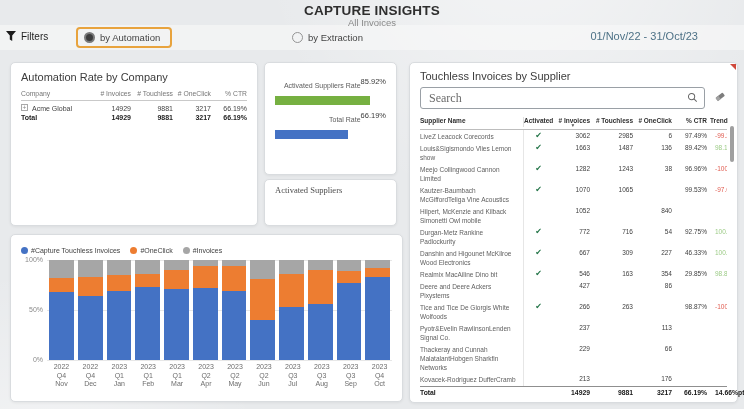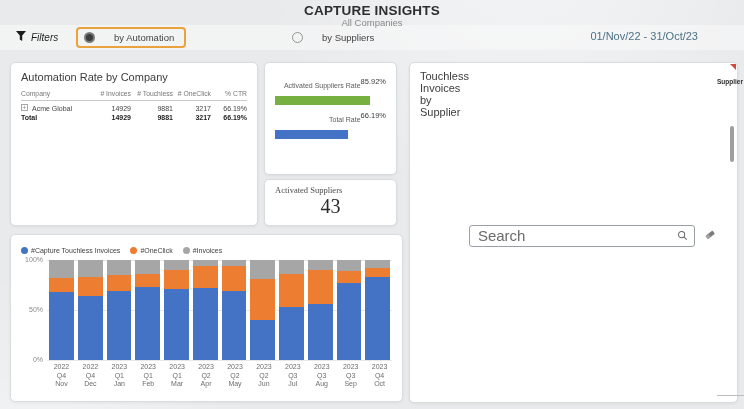--- a/index.html
+++ b/index.html
@@ -12,22 +12,22 @@
       radial-gradient(55% 95% at 6% 118%, rgba(255,255,255,.55), rgba(255,255,255,0) 55%),
       #e8eaec;
     overflow: hidden;
     color:#333;
   }
   .band { position:absolute; left:0; top:25px; width:744px; height:25px; background:rgba(250,250,250,.55); }
 
   .page-title { position:absolute; top:3px; left:0; width:744px; text-align:center; font-size:13.5px; font-weight:bold; color:#2e2e2e; letter-spacing:.2px; }
   .page-subtitle { position:absolute; top:17px; left:0; width:744px; text-align:center; font-size:9.5px; color:#8a8a8a; }
 
-  .filters { position:absolute; left:16px; top:31px; display:flex; align-items:center; gap:5px; font-size:10px; color:#1f1f1f; cursor:pointer;font-style:italic; }
-  .radio-opt { position:absolute; display:flex; align-items:center; gap:19px; font-size:9.5px; color:#444; cursor:pointer; }
+  .filters { position:absolute; left:6px; top:31px; display:flex; align-items:flex-start; gap:5px; font-size:10px; color:#1f1f1f; cursor:pointer; }
+  .radio-opt { position:absolute; display:flex; align-items:center; gap:5px; font-size:9.5px; color:#444; cursor:pointer; }
   .opt-automation { left:76px; top:27px; border:2.5px solid #E8A33D; border-radius:4px; padding:3px 10px 3px 6px; }
   .opt-extraction { left:292px; top:32px; }
   .rdot { width:11px; height:11px; border-radius:50%; }
   .rdot.sel { background:#3d3d3d; border:2px solid #7a7a7a; }
   .rdot.unsel { background:transparent; border:1.5px solid #949494; }
   .date-range { position:absolute; right:46px; top:30px; font-size:11px; color:#4d7186; }
 
   .panel { position:absolute; background:#fff; border:1px solid #d9dcdf; border-radius:5px; box-shadow:0 1px 3px rgba(0,0,0,.06); }
   .ptitle { font-size:11px; color:#3c3c3c; }
 
@@ -64,25 +64,25 @@
   .chart-wrap { position:relative; margin-top:6px; margin-left:26px; height:100px; }
   .gridline { position:absolute; left:0; right:0; height:1px; background:#e7e7e7; }
   .ytick { position:absolute; left:-28px; width:24px; text-align:right; font-size:7px; color:#8a8a8a; }
   #bars { position:absolute; left:2px; right:2px; top:0; bottom:0; display:flex; gap:4px; align-items:flex-end; }
   .barcol { flex:1; height:100%; display:flex; flex-direction:column; cursor:pointer; }
   .seg { width:100%; }
   #xlabels { display:flex; gap:4px; margin-left:28px; margin-top:3px; }
   .xlab { flex:1; text-align:center; font-size:7px; color:#6d6d6d; line-height:8.5px; display:flex; flex-direction:column; }
 
   
-  #panel-suppliers { left:409px; top:62px; width:329px; height:341px; padding:7px 10px 6px; display:flex; flex-direction:row; }
+  #panel-suppliers { left:409px; top:62px; width:329px; height:341px; padding:7px 10px 6px; display:flex; flex-direction:column; }
   .corner-flag { position:absolute; top:1px; right:1px; width:0; height:0; border-top:6px solid #d04a3d; border-left:6px solid transparent; }
   .search-row { display:flex; align-items:center; gap:8px; margin-top:5px; }
   .search-box { flex:1; display:flex; align-items:center; border:1px solid #9aa0a6; border-radius:3px; height:22px; padding:0 6px 0 8px; background:#fff; }
-  .search-box input { flex:1; border:none; outline:none; font-size:15px; color:#333; font-family:Liberation Sans, sans-serif; background:transparent; }
+  .search-box input { flex:1; border:none; outline:none; font-size:12px; color:#333; font-family:Liberation Serif, serif; background:transparent; }
   .search-box input::placeholder { color:#6b6b6b; }
   .sgrid { display:grid; grid-template-columns: 100px 30px 34px 40px 36px 32px 1fr; column-gap:3px; }
   #sheader { margin-top:8px; padding-bottom:2px; border-bottom:1px solid #bdbdbd; font-size:6.5px; font-weight:bold; color:#2f2f2f; }
   .shc { position:relative; }
   .shc.c1 { text-align:center; border-left:1px solid #e0e0e0; }
   .shc.c2,.shc.c3,.shc.c4,.shc.c5 { text-align:right; }
   .sort { font-size:5.5px; color:#555; line-height:3px; text-align:center; }
   #srows { flex:1; overflow:hidden; }
   .srow { font-size:6.5px; color:#3f3f3f; cursor:pointer; }
   .sc { padding:1.5px 0; }
@@ -95,38 +95,38 @@
   .tgreen { color:#9CCB86; }
   .stotal { border-top:1px solid #8f8f8f; font-size:6.8px; font-weight:bold; color:#161616; padding-top:2px; }
   .scrollbar { position:absolute; right:3px; top:63px; width:4px; height:36px; border-radius:2px; background:#9f9f9f; cursor:pointer; }
 </style>
 </head>
 <body>
 
 <div class="band"></div>
 
 <div class="page-title">CAPTURE INSIGHTS</div>
-<div class="page-subtitle">All Companies</div>
+<div class="page-subtitle">All Invoices</div>
 
 <div class="filters">
   <span>
     <svg width="10" height="11" viewBox="0 0 10 11">
         <path d="M0 0h10L6.2 4.6V10L3.8 8.4V4.6Z" fill="#1c1c1c"></path>
       </svg>
   </span>
   <span>Filters</span>
 </div>
 
 <div class="radio-opt opt-automation">
   <span class="rdot sel"></span>
   <span>by Automation</span>
 </div>
 <div class="radio-opt opt-extraction">
   <span class="rdot unsel"></span>
-  <span>by Suppliers</span>
+  <span>by Extraction</span>
 </div>
 
 <div class="date-range">01/Nov/22 - 31/Oct/23</div>
 
 <div class="panel" id="panel-automation">
   <div class="ptitle">Automation Rate by Company</div>
   <div class="agrid ahead" id="aheader">
       <div>Company</div>
       <div class="ar"># Invoices</div>
       <div class="ar"># Touchless</div>
@@ -167,21 +167,20 @@
         </div>
         <div class="mbar">
           <div class="mfill" style="width: 66.19%; background: rgb(68, 114, 196);"></div>
         </div>
       </div>
     </div>
 </div>
 
 <div class="panel" id="panel-activated">
   <div class="ptitle">Activated Suppliers</div>
-  <div class="big-number">43</div>
 </div>
 
 <div class="panel" id="panel-trend">
   <div id="legend">
       <div class="leg">
         <div class="dot" style="background: rgb(68, 114, 196);"></div>
         <div class="ltxt">#Capture Touchless Invoices</div>
       </div>
       <div class="leg">
         <div class="dot" style="background: rgb(237, 125, 49);"></div>

